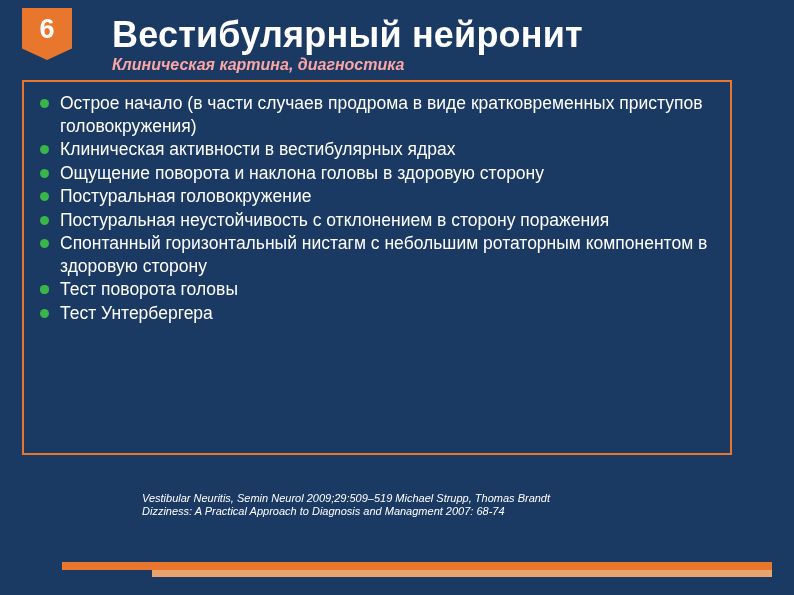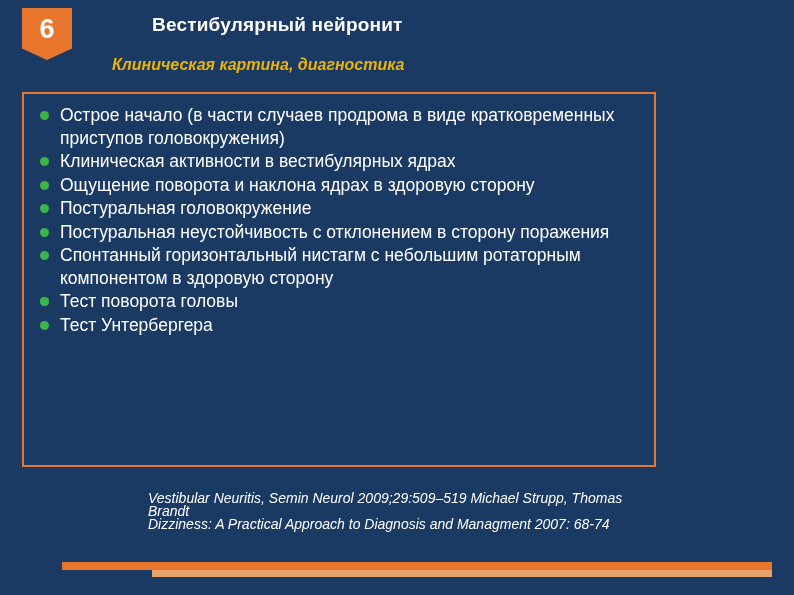--- a/index.html
+++ b/index.html
@@ -36,39 +36,38 @@
     justify-content: center;
     padding-top: 6px;
     box-sizing: border-box;
     clip-path: polygon(0 0, 100% 0, 100% 78%, 50% 100%, 0 78%);
   }
   .title {
     position: absolute;
     left: 112px;
     top: 14px;
     color: #ffffff;
-    font-size: 19px;
+    font-size: 36px;
     font-weight: bold;
     letter-spacing: 0.2px;
-    margin-left: 40px;
   }
   .subtitle {
     position: absolute;
     left: 112px;
     top: 56px;
-    color: #eab308;
+    color: #fca5a5;
     font-size: 16px;
     font-weight: bold;
     font-style: italic;
   }
   .content-box {
     position: absolute;
     left: 22px;
-    top: 92px;
-    width: 634px;
+    top: 80px;
+    width: 710px;
     height: 375px;
     background: #1b3a63;
     border: 2px solid #e8762c;
     box-sizing: border-box;
     padding: 10px 12px 0 14px;
   }
   ul.bullets {
     list-style: none;
     margin: 0;
     padding: 0;
@@ -85,25 +84,25 @@
     position: absolute;
     left: 2px;
     top: 7px;
     width: 9px;
     height: 9px;
     border-radius: 50%;
     background: #39b54a;
   }
   .refs {
     position: absolute;
-    left: 148px;
+    left: 142px;
     top: 492px;
     width: 500px;
     color: #ffffff;
-    font-size: 14px;
+    font-size: 11px;
     font-style: italic;
     line-height: 13px;
   }
   .bar-bottom {
     position: absolute;
     left: 62px;
     top: 562px;
     width: 710px;
     height: 8px;
     background: #e8762c;
@@ -134,21 +133,21 @@
       <li>
         <span class="dot"></span>
         <span>Острое начало (в части случаев продрома в виде кратковременных приступов головокружения)</span>
       </li>
       <li>
         <span class="dot"></span>
         <span>Клиническая активности в вестибулярных ядрах</span>
       </li>
       <li>
         <span class="dot"></span>
-        <span>Ощущение поворота и наклона ядрах в здоровую сторону</span>
+        <span>Ощущение поворота и наклона головы в здоровую сторону</span>
       </li>
       <li>
         <span class="dot"></span>
         <span>Постуральная головокружение</span>
       </li>
       <li>
         <span class="dot"></span>
         <span>Постуральная неустойчивость с отклонением в сторону поражения</span>
       </li>
       <li>

